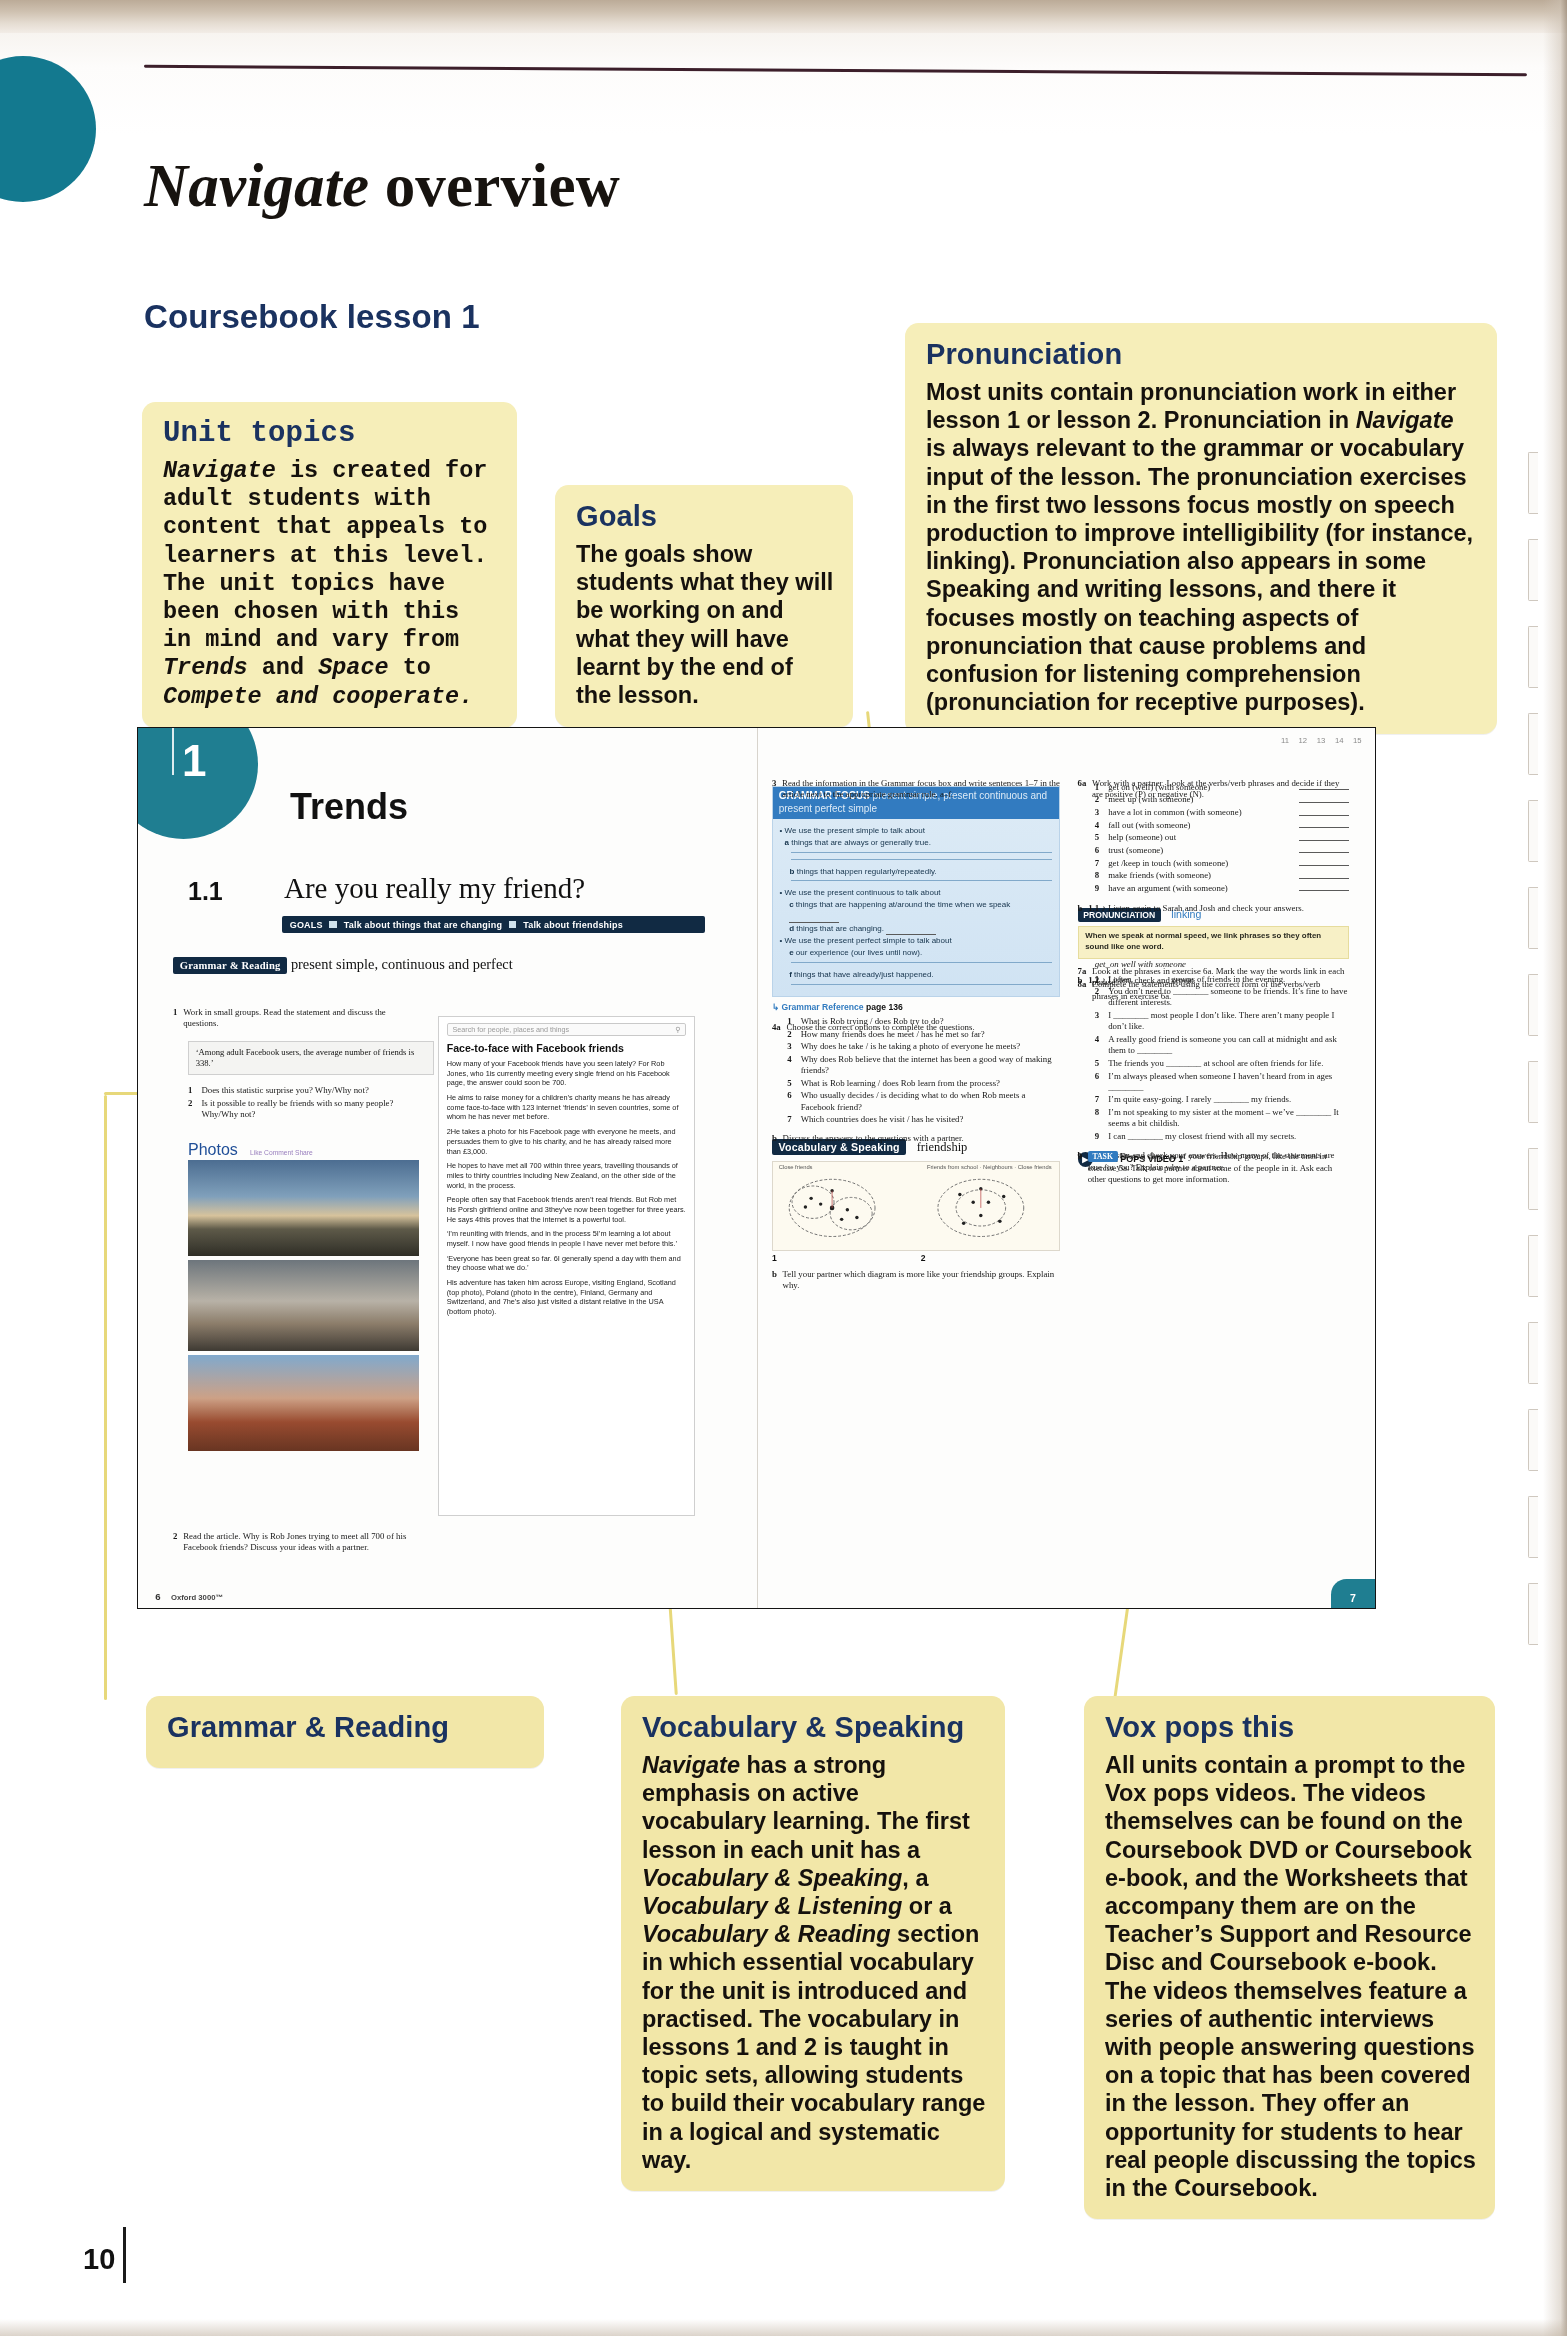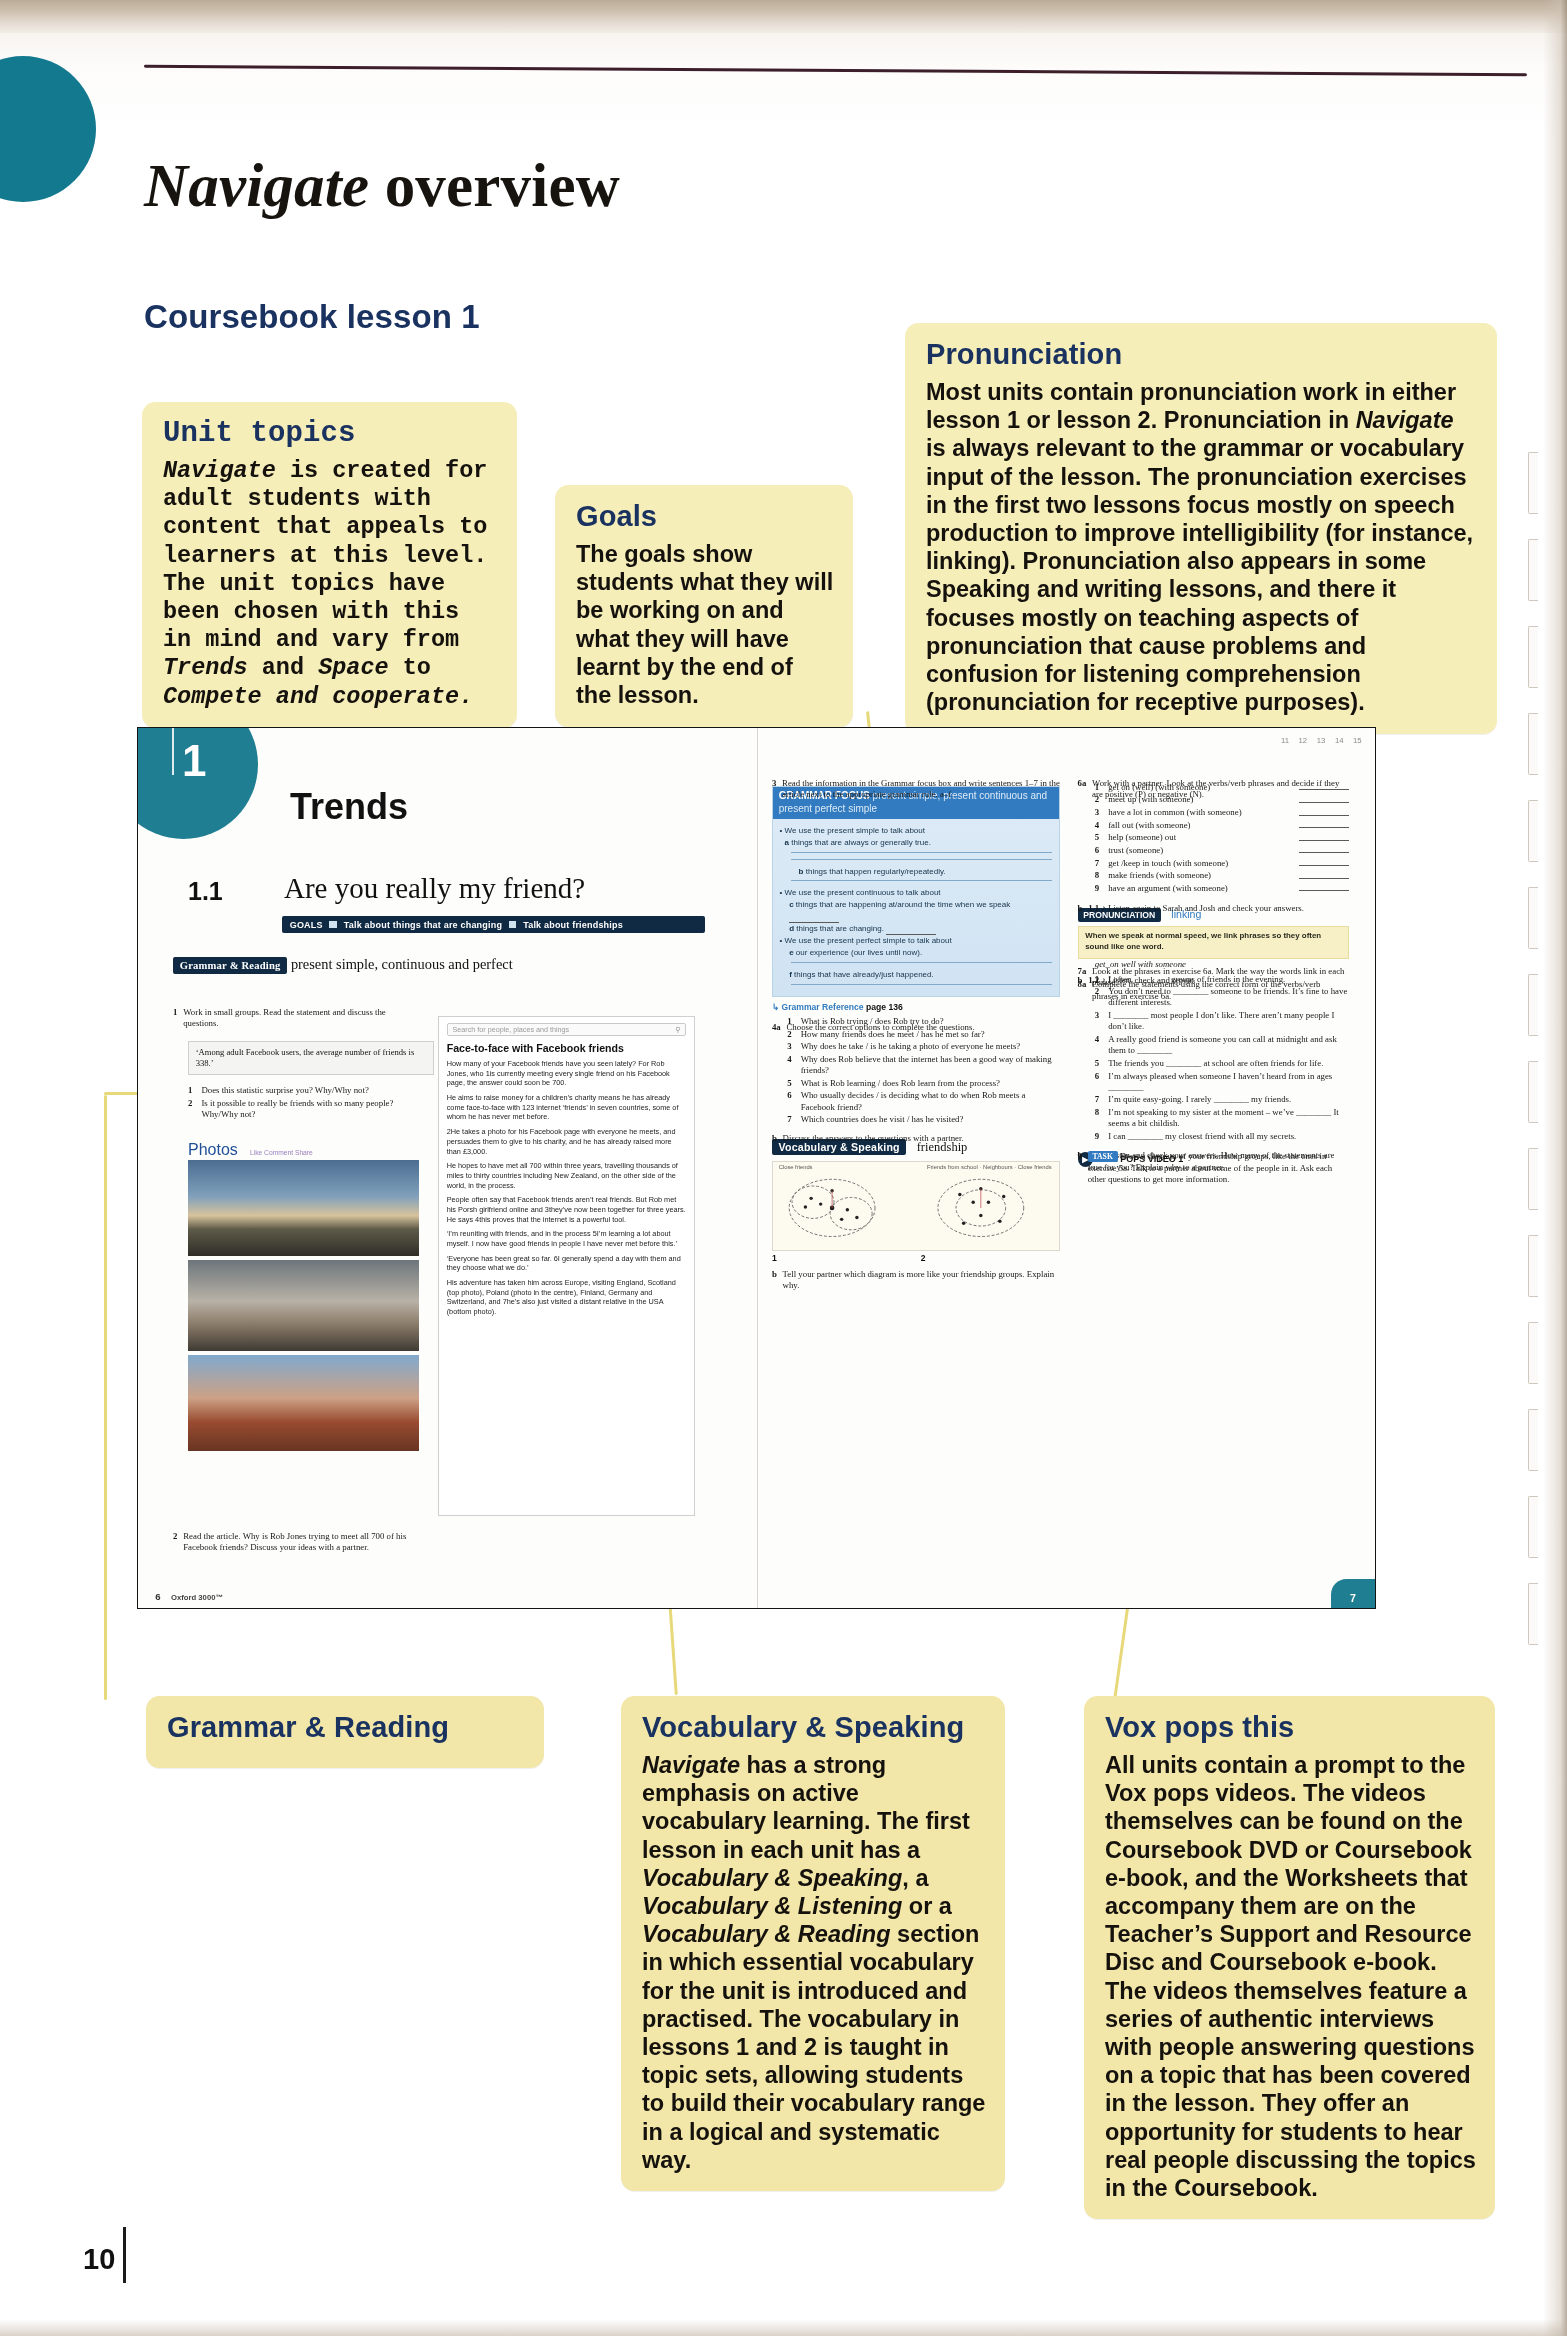--- a/index.html
+++ b/index.html
@@ -337,21 +337,21 @@
       <div class="gfbox" style="margin-top:7.7px;">
         <div class="hd">
           <span>GRAMMAR FOCUS</span>
           <em>present simple, present continuous and present perfect simple</em>
         </div>
         <div class="bd">
           <div>• <span>We use the present simple to talk about</span></div>
           <div style="margin-left:5px;"><b>a</b> <span>things that are always or generally true.</span></div>
           <div class="rule"></div>
           <div class="rule"></div>
-          <div style="margin-left:19px;"><b>b</b> <span>things that happen regularly/repeatedly.</span></div>
+          <div style="margin-left:10px;"><b>b</b> <span>things that happen regularly/repeatedly.</span></div>
           <div class="rule"></div>
           <div>• <span>We use the present continuous to talk about</span></div>
           <div style="margin-left:9.6px;"><b>c</b> <span>things that are happening at/around the time when we speak</span> <span class="blank"></span></div>
           <div style="margin-left:9.6px;"><b>d</b> <span>things that are changing.</span> <span class="blank"></span></div>
           <div>• <span>We use the present perfect simple to talk about</span></div>
           <div style="margin-left:9.6px;"><b>e</b> <span>our experience (our lives until now).</span></div>
           <div class="rule"></div>
           <div style="margin-left:9.6px;"><b>f</b> <span>things that have already/just happened.</span></div>
           <div class="rule"></div>
         </div>

